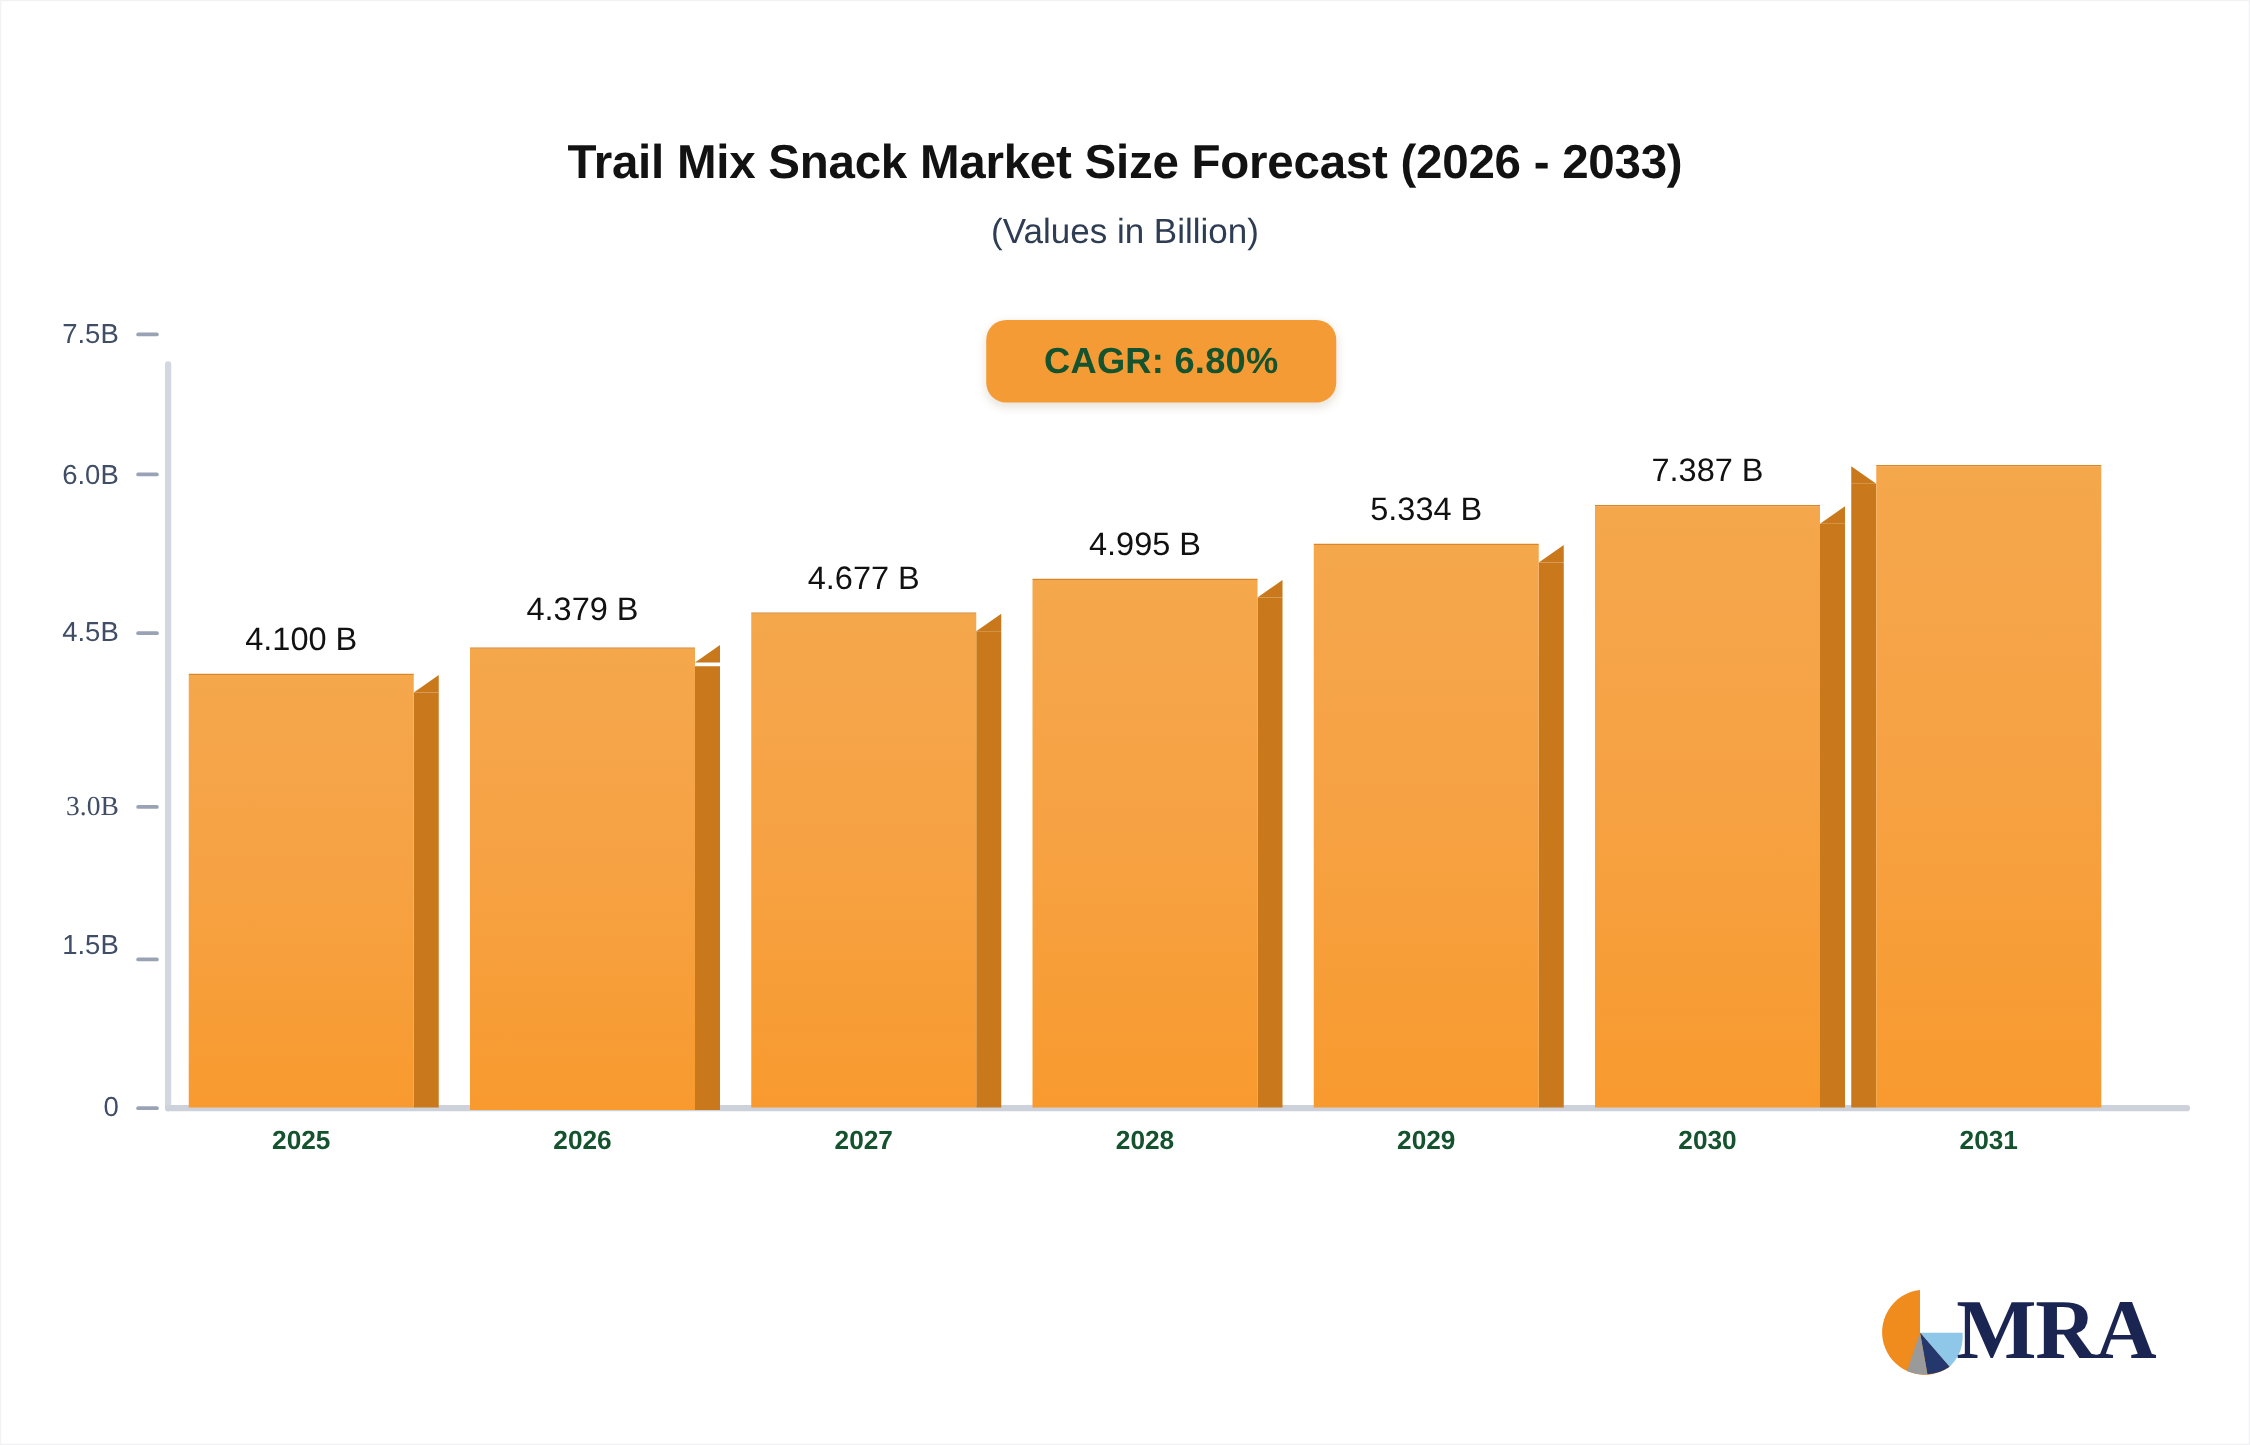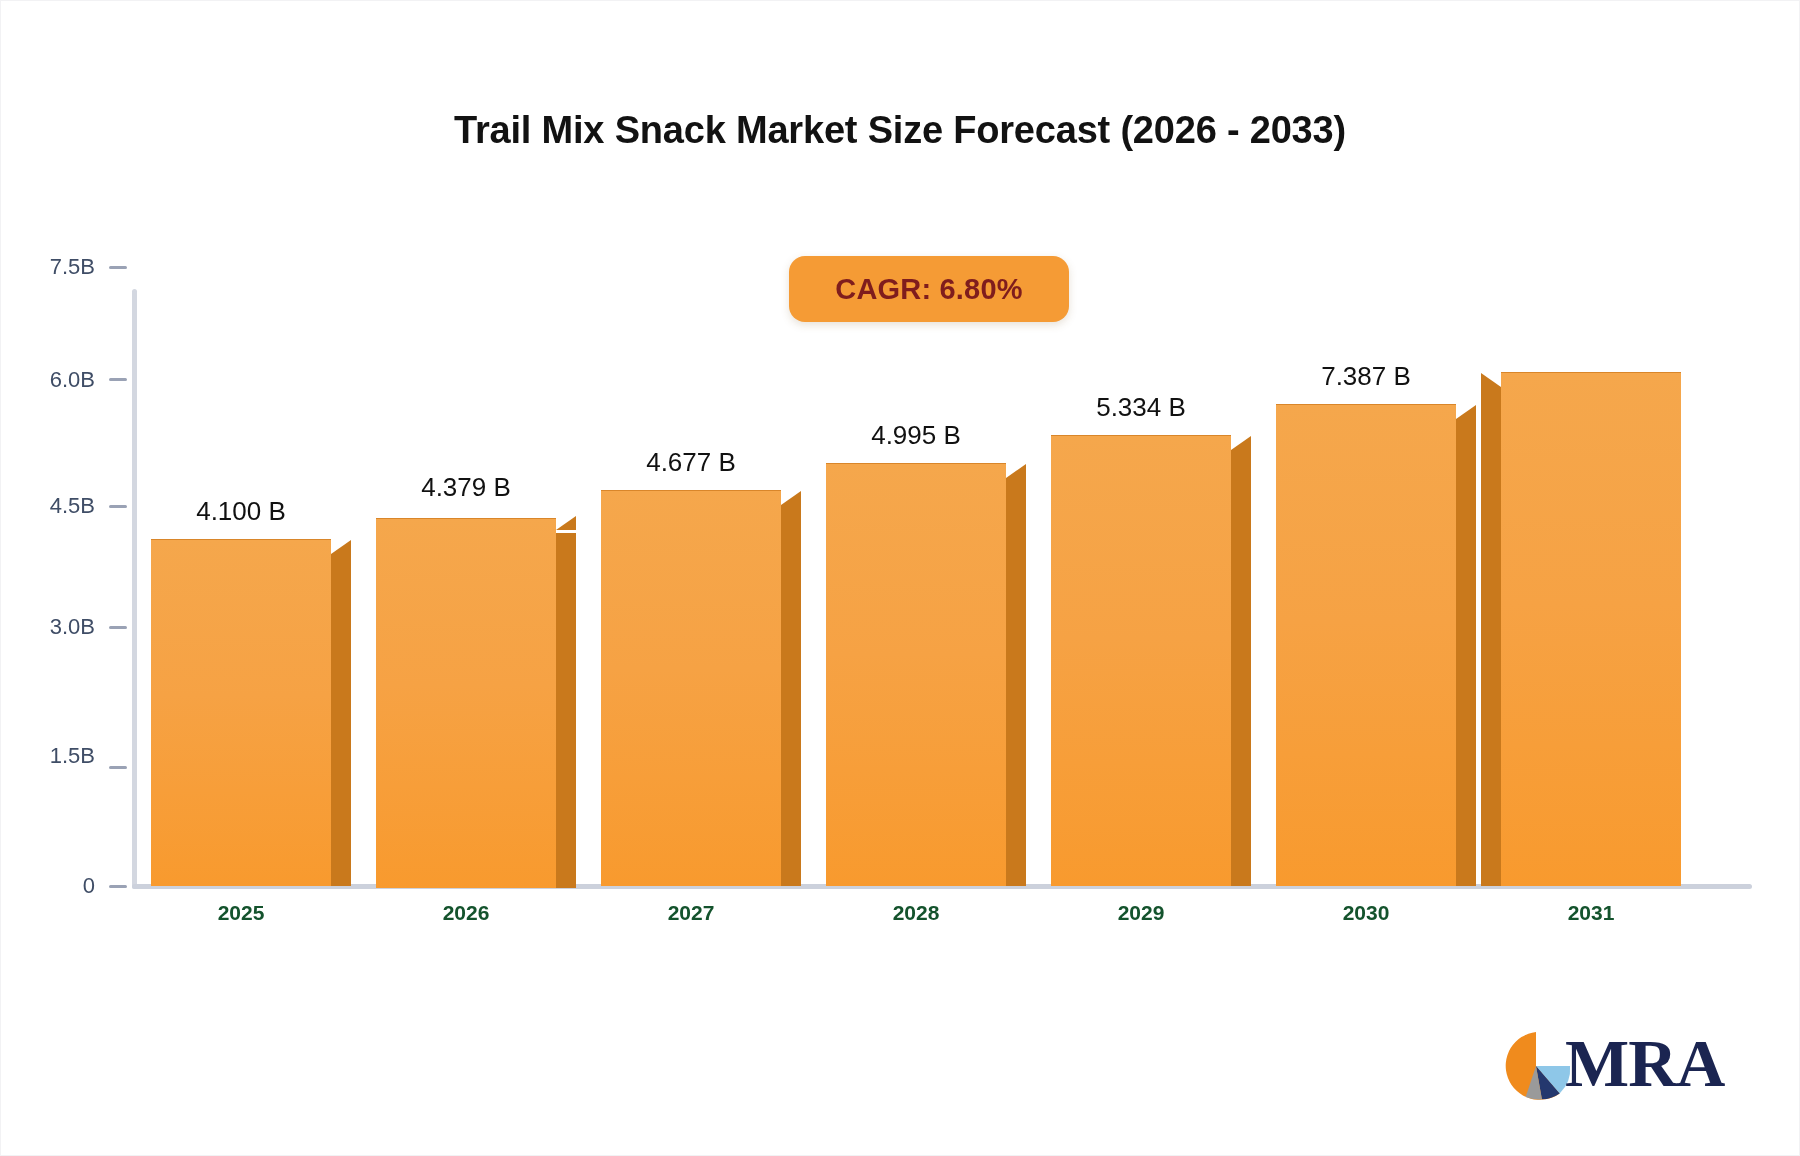--- a/index.html
+++ b/index.html
@@ -54,21 +54,21 @@
     width: 280px;
     height: 66px;
     border-radius: 16px;
     background: #f59b35;
     box-shadow: 0 3px 8px rgba(120,90,40,0.18);
     display: flex;
     align-items: center;
     justify-content: center;
   }
   #cagr-badge .cagr-text {
-    color: #7f1d1d;
+    color: #14532d;
     font-size: 29px;
     font-weight: bold;
     letter-spacing: 0.2px;
     white-space: nowrap;
   }
 
   
   #plot {
     position: absolute;
     left: 0;
@@ -199,20 +199,21 @@
     margin-left: -8px;
     letter-spacing: -1px;
   }
 </style>
 </head>
 <body>
 
 <div id="page">
 
   <div id="chart-title">Trail Mix Snack Market Size Forecast (2026 - 2033)</div>
+  <div id="chart-subtitle">(Values in Billion)</div>
 
   <div id="cagr-badge">
     <span class="cagr-text">CAGR: 6.80%</span>
   </div>
 
   <div id="plot">
     <div class="y-axis-line"></div>
     <div class="x-axis-line"></div>
     <div id="y-ticks">
         <div class="y-tick" style="top: 256px;">
@@ -220,21 +221,21 @@
           <span class="tick-dash"></span>
         </div>
         <div class="y-tick" style="top: 368.6px;">
           <span class="tick-label">6.0B</span>
           <span class="tick-dash"></span>
         </div>
         <div class="y-tick" style="top: 495.2px;">
           <span class="tick-label">4.5B</span>
           <span class="tick-dash"></span>
         </div>
-        <div class="y-tick" style="top: 616px;">
+        <div class="y-tick" style="top: 634px; font-family: Liberation Serif, serif;">
           <span class="tick-label">3.0B</span>
           <span class="tick-dash"></span>
         </div>
         <div class="y-tick" style="top: 748.4px; align-items: flex-end;">
           <span class="tick-label">1.5B</span>
           <span class="tick-dash"></span>
         </div>
         <div class="y-tick" style="top: 875px;">
           <span class="tick-label">0</span>
           <span class="tick-dash"></span>

